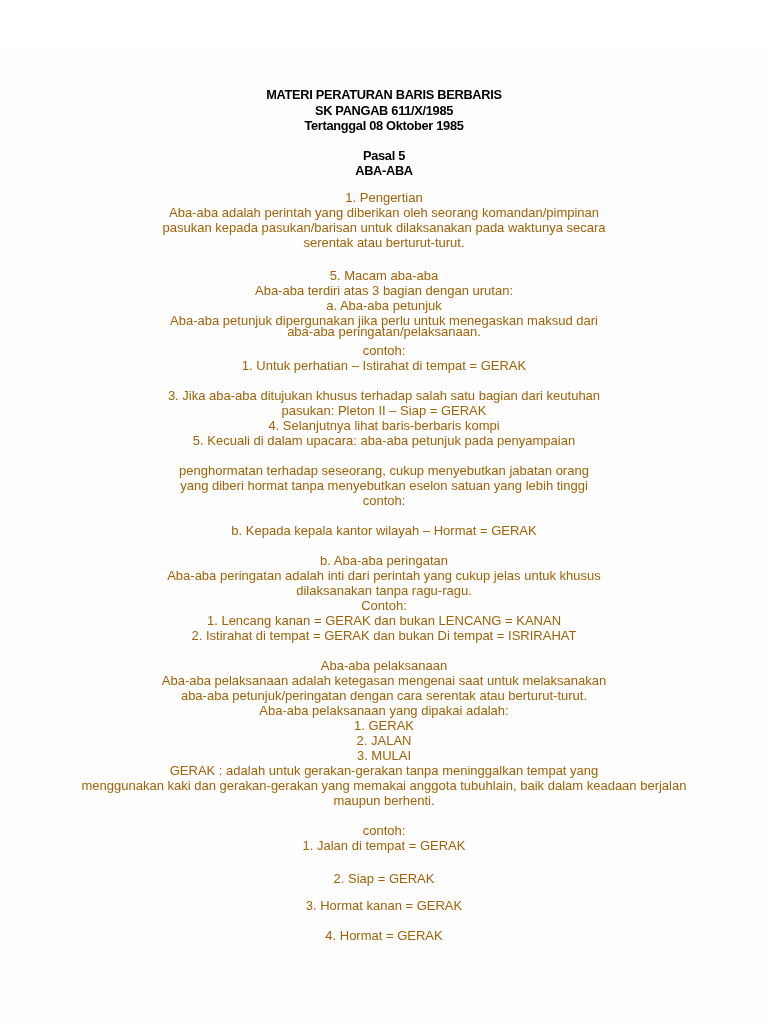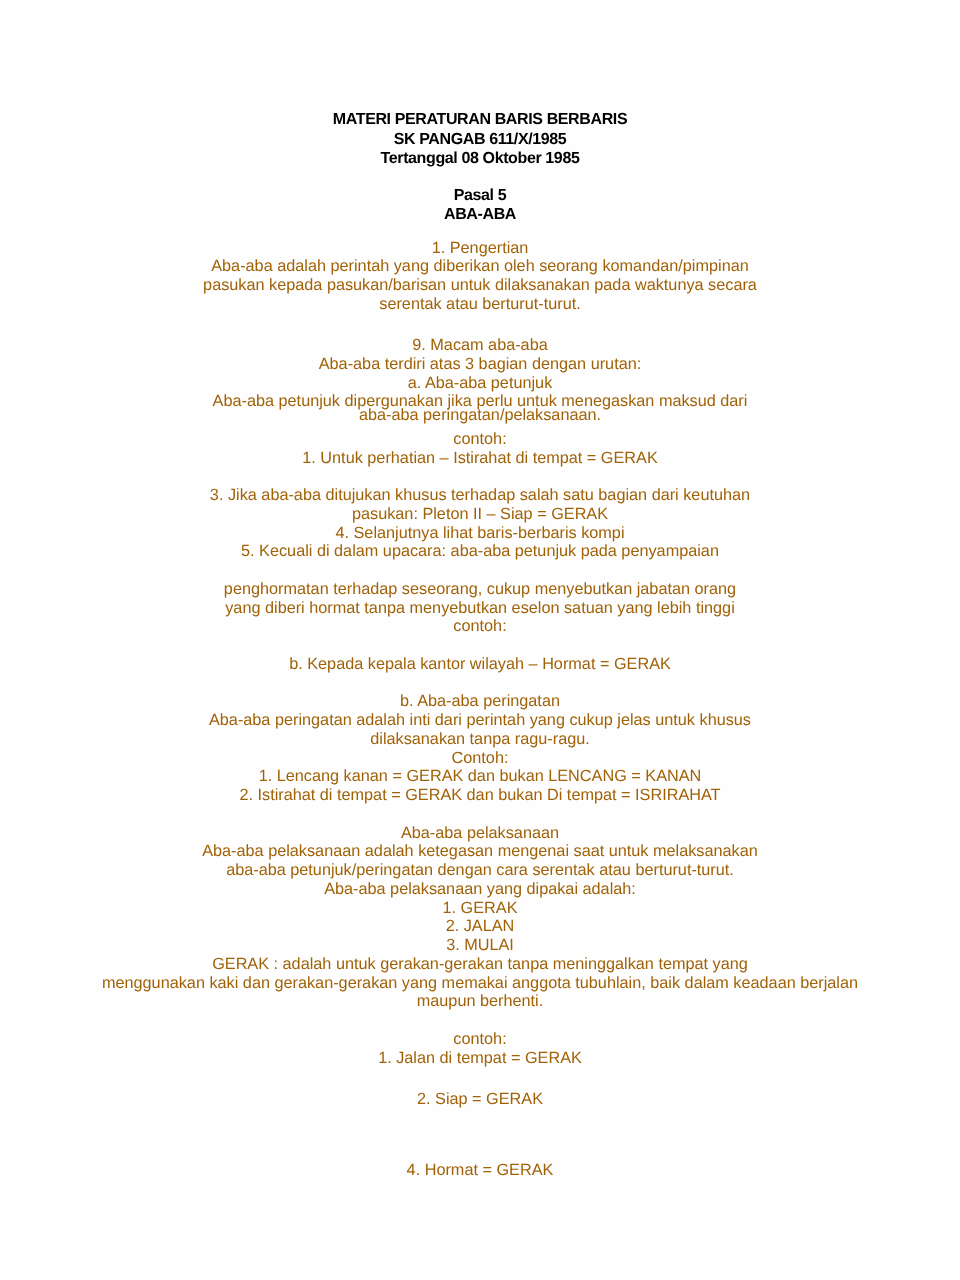--- a/index.html
+++ b/index.html
@@ -21,21 +21,21 @@
   <div class="line bold" style="top:55px">SK PANGAB 611/X/1985</div>
   <div class="line bold" style="top:70px">Tertanggal 08 Oktober 1985</div>
   <div class="line bold" style="top:100px">Pasal 5</div>
   <div class="line bold" style="top:115px">ABA-ABA</div>
 
   <div class="line" style="top:142px">1. Pengertian</div>
   <div class="line" style="top:157px">Aba-aba adalah perintah yang diberikan oleh seorang komandan/pimpinan</div>
   <div class="line" style="top:172px">pasukan kepada pasukan/barisan untuk dilaksanakan pada waktunya secara</div>
   <div class="line" style="top:187px">serentak atau berturut-turut.</div>
 
-  <div class="line" style="top:220px">9. Macam aba-aba</div>
+  <div class="line" style="top:220px">5. Macam aba-aba</div>
   <div class="line" style="top:235px">Aba-aba terdiri atas 3 bagian dengan urutan:</div>
   <div class="line" style="top:250px">a. Aba-aba petunjuk</div>
   <div class="line" style="top:265px">Aba-aba petunjuk dipergunakan jika perlu untuk menegaskan maksud dari</div>
   <div class="line" style="top:276px">aba-aba peringatan/pelaksanaan.</div>
   <div class="line" style="top:295px">contoh:</div>
   <div class="line" style="top:310px">1. Untuk perhatian – Istirahat di tempat = GERAK</div>
   <div class="line" style="top:340px">3. Jika aba-aba ditujukan khusus terhadap salah satu bagian dari keutuhan</div>
   <div class="line" style="top:355px">pasukan: Pleton II – Siap = GERAK</div>
   <div class="line" style="top:370px">4. Selanjutnya lihat baris-berbaris kompi</div>
   <div class="line" style="top:385px">5. Kecuali di dalam upacara: aba-aba petunjuk pada penyampaian</div>
@@ -59,14 +59,15 @@
   <div class="line" style="top:670px">1. GERAK</div>
   <div class="line" style="top:685px">2. JALAN</div>
   <div class="line" style="top:700px">3. MULAI</div>
   <div class="line" style="top:715px">GERAK : adalah untuk gerakan-gerakan tanpa meninggalkan tempat yang</div>
   <div class="line" style="top:730px">menggunakan kaki dan gerakan-gerakan yang memakai anggota tubuhlain, baik dalam keadaan berjalan</div>
   <div class="line" style="top:745px">maupun berhenti.</div>
 
   <div class="line" style="top:775px">contoh:</div>
   <div class="line" style="top:790px">1. Jalan di tempat = GERAK</div>
   <div class="line" style="top:823px">2. Siap = GERAK</div>
+  <div class="line" style="top:850px">3. Hormat kanan = GERAK</div>
   <div class="line" style="top:880px">4. Hormat = GERAK</div>
 </div>
 
 </body></html>

